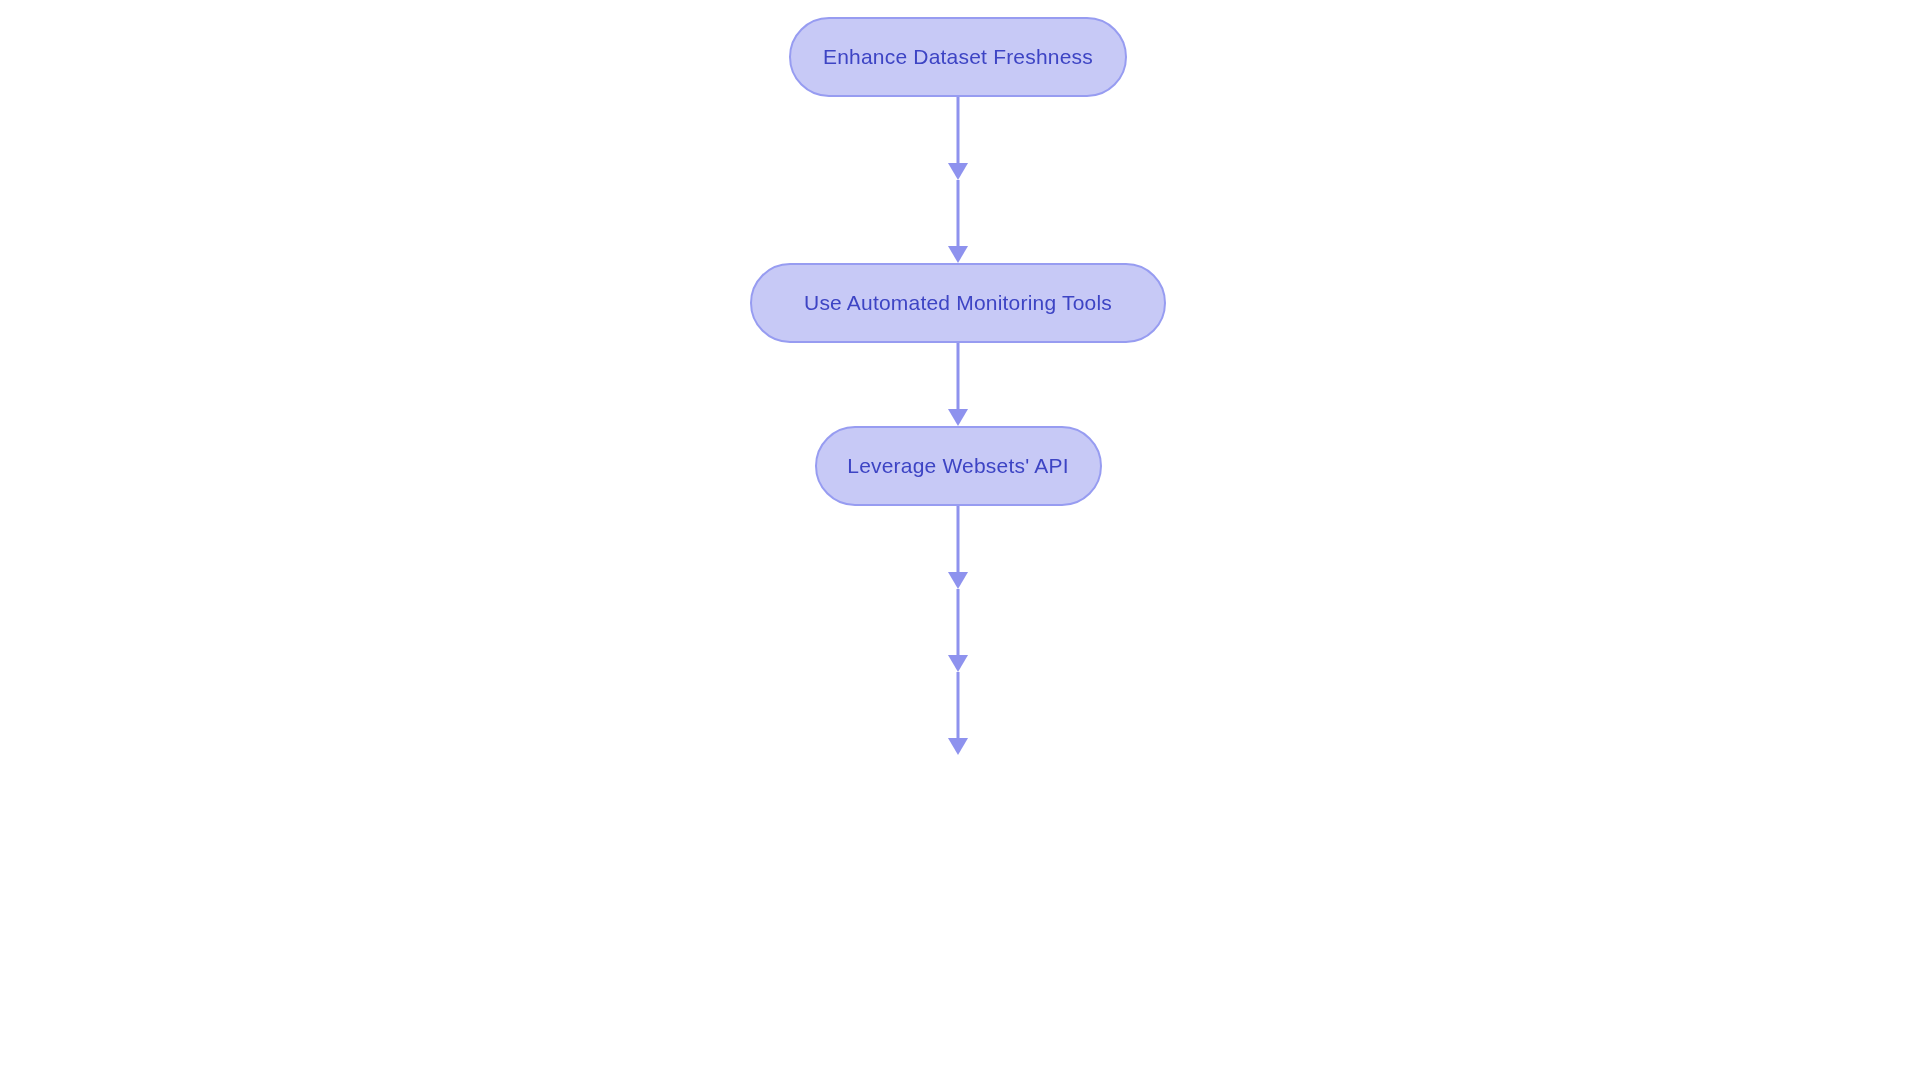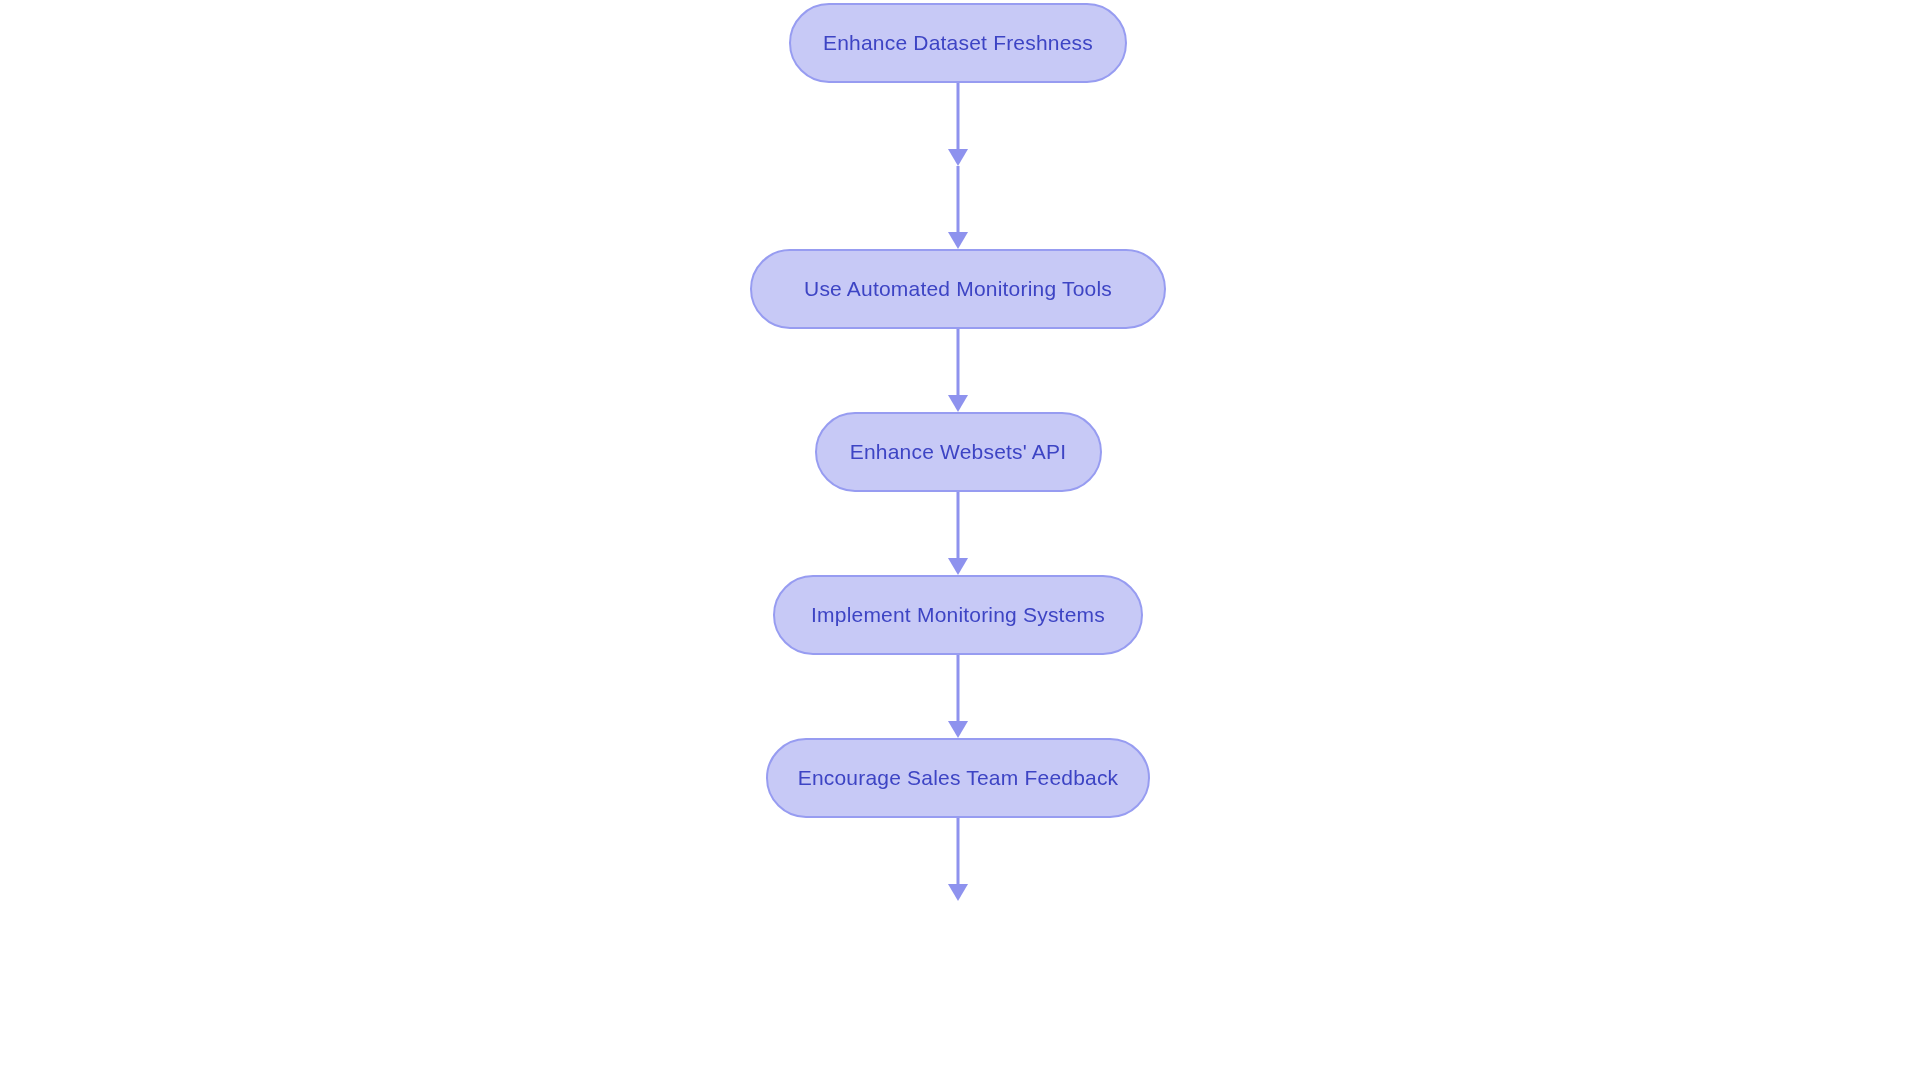--- a/index.html
+++ b/index.html
@@ -6,21 +6,21 @@
     margin: 0;
     padding: 0;
     width: 1920px;
     height: 1083px;
     background: #ffffff;
     overflow: hidden;
     font-family: "Liberation Sans", "DejaVu Sans", sans-serif;
   }
   .flowchart {
     position: absolute;
-    top: 3px;
+    top: 17px;
     left: 958px;
     transform: translateX(-50%);
     display: flex;
     flex-direction: column;
     align-items: center;
   }
   .node {
     box-sizing: border-box;
     height: 80px;
     border-radius: 40px;
@@ -88,35 +88,33 @@
     <div class="arrow-head"></div>
   </div>
 
   <div class="node n2">Use Automated Monitoring Tools</div>
 
   <div class="arrow">
     <div class="arrow-line"></div>
     <div class="arrow-head"></div>
   </div>
 
-  <div class="node n3">Enhance Websets' API</div>
+  <div class="node n3">Leverage Websets' API</div>
 
   <div class="arrow">
     <div class="arrow-line"></div>
     <div class="arrow-head"></div>
   </div>
 
-  <div class="node n4">Implement Monitoring Systems</div>
 
   <div class="arrow">
     <div class="arrow-line"></div>
     <div class="arrow-head"></div>
   </div>
 
-  <div class="node n5">Encourage Sales Team Feedback</div>
 
   <div class="arrow">
     <div class="arrow-line"></div>
     <div class="arrow-head"></div>
   </div>
 
 
 </div>
 
 </body></html>

